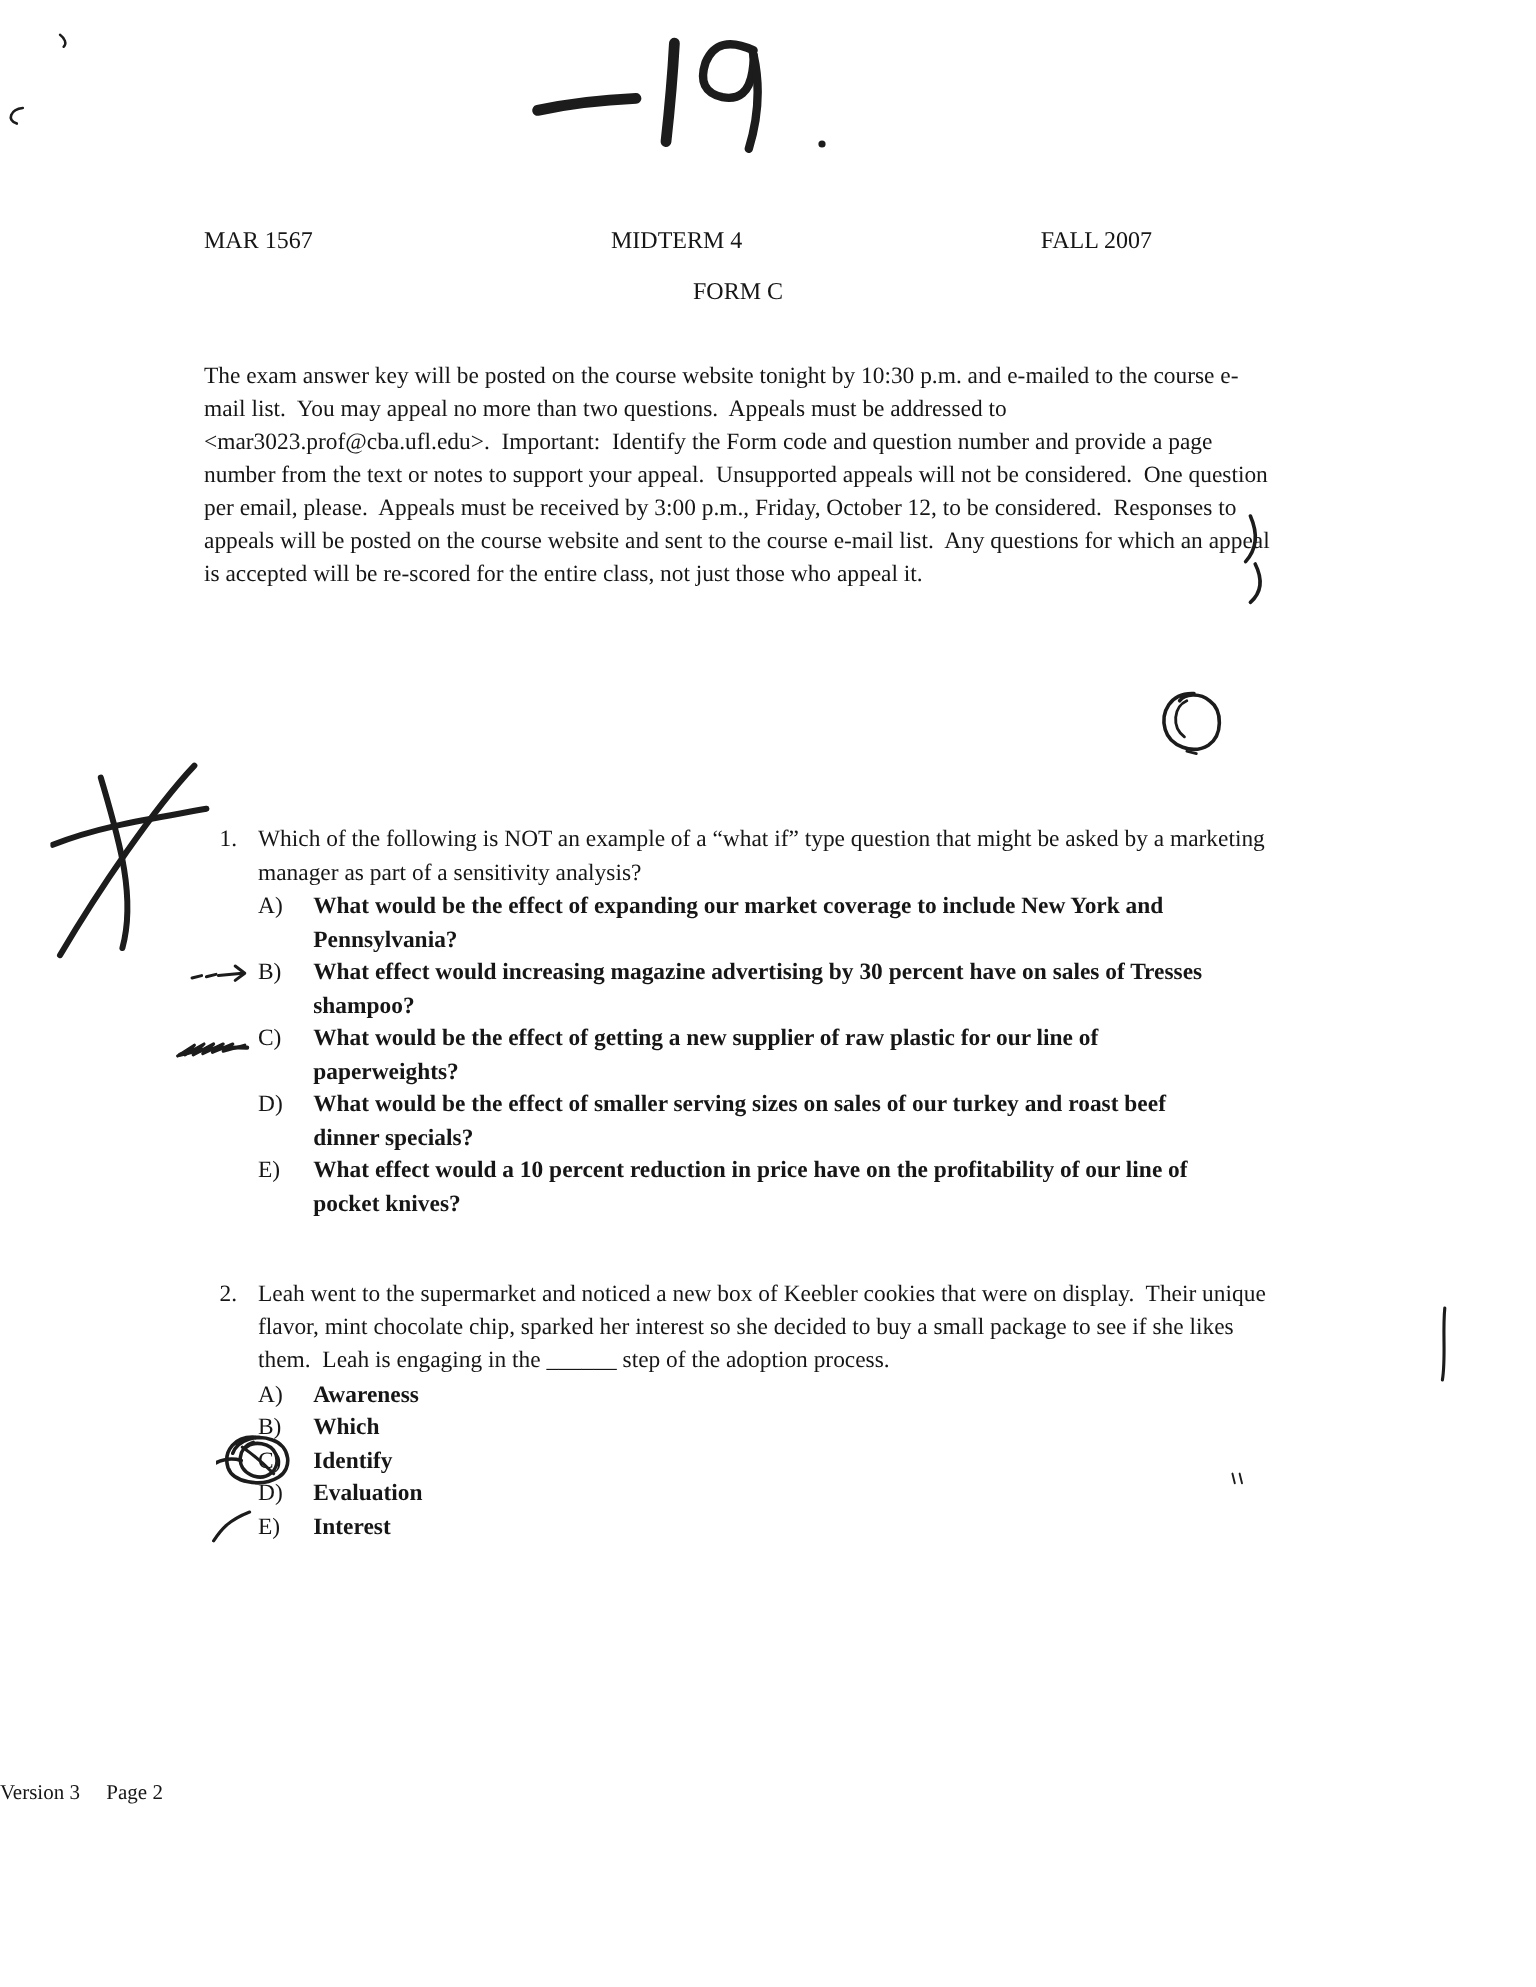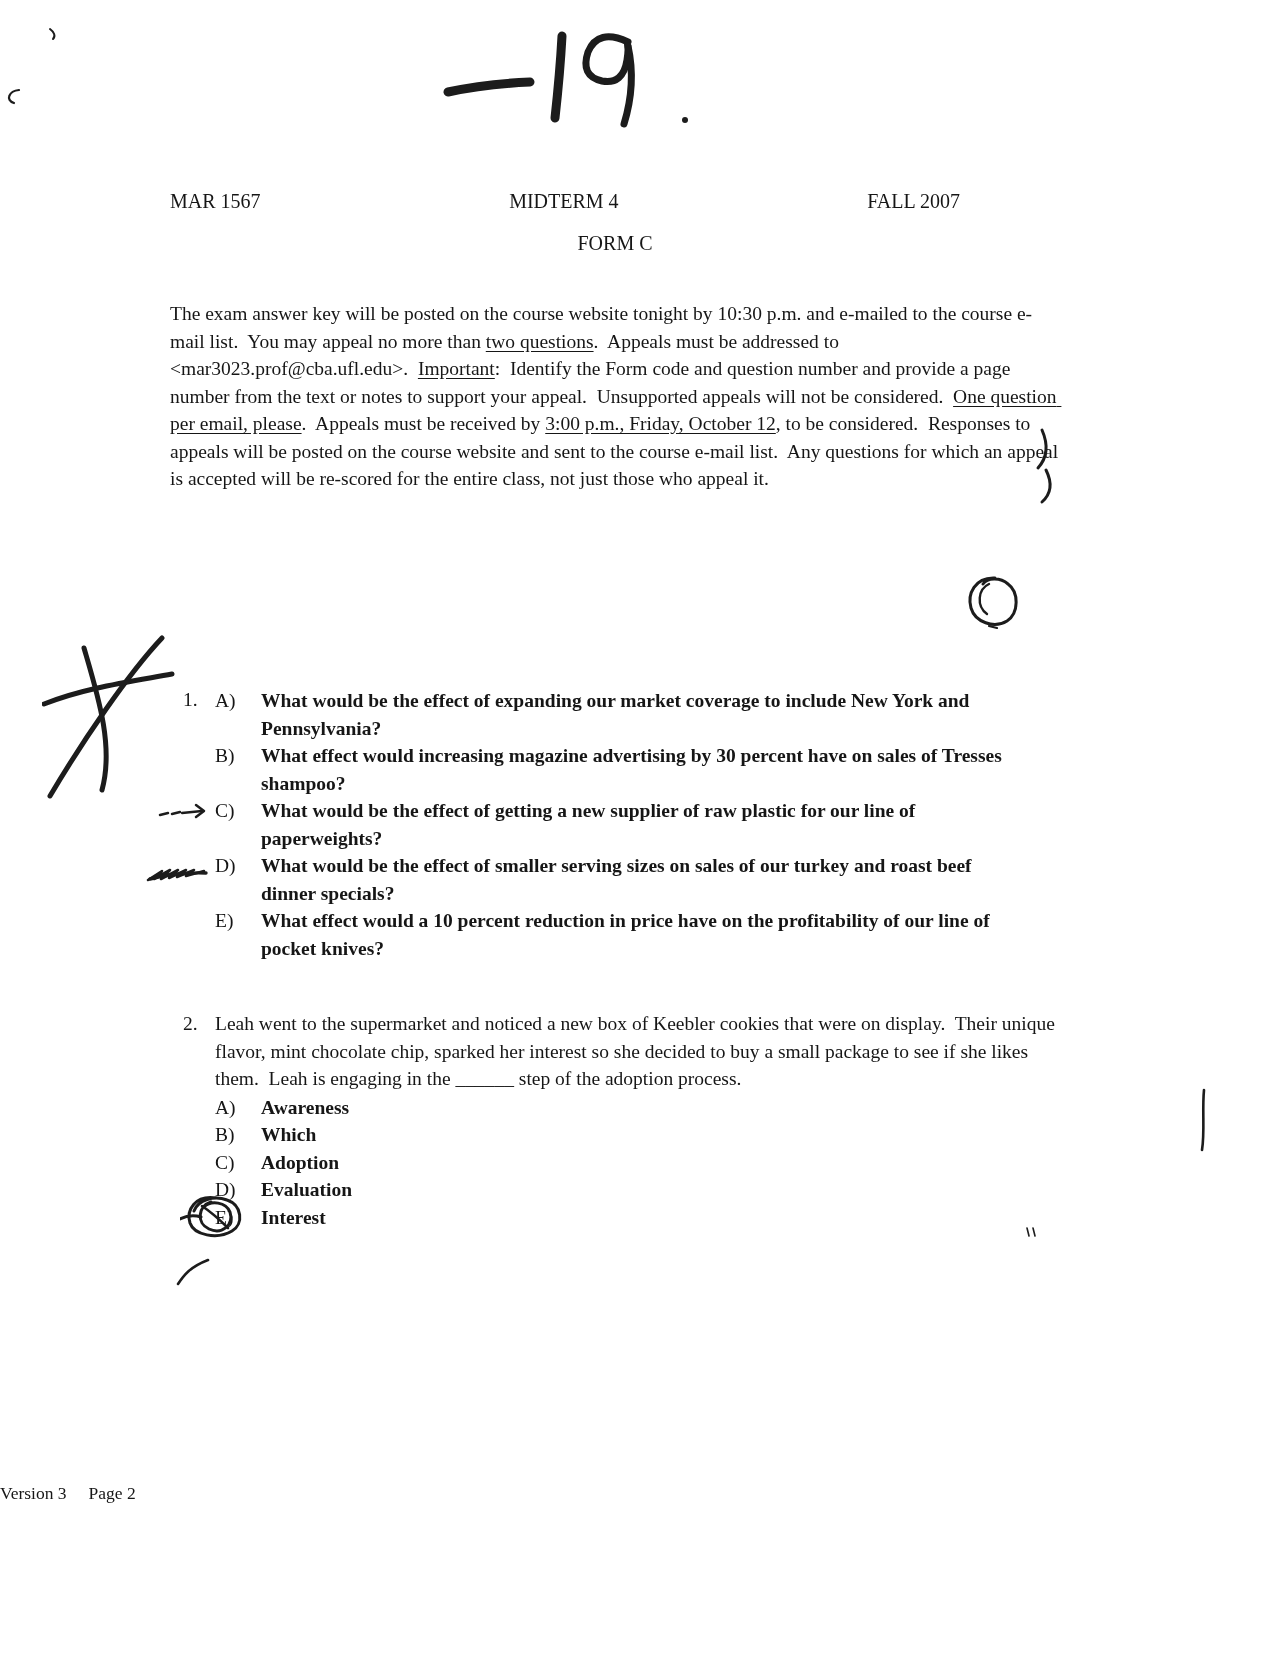--- a/index.html
+++ b/index.html
@@ -18,21 +18,21 @@
   }
   .form-line {
     position:absolute; top:232px; left:170px; width:890px;
     text-align:center; font-size:20px;
   }
   .instructions {
     position:absolute; top:300px; left:170px; width:895px;
     font-size:19.5px; line-height:27.5px;
     white-space:pre-wrap;
   }
-  .u { text-decoration:underline; text-underline-offset:3px; }
+  .u { text-underline-offset:3px; }
   .questions {
     position:absolute; top:686px; left:183px; width:900px;
     font-size:19.5px; line-height:27.5px;
   }
   .question { display:flex; }
   .q2 { margin-top:48px; }
   .q-num { width:32px; flex:0 0 32px; }
   .q-body { width:840px; }
   .q-text { white-space:pre-wrap; margin-bottom:1px; }
   .options { margin-top:1px; }
@@ -101,20 +101,21 @@
     <path class="ink" d="M42 18 C56 66 72 116 60 160" stroke-width="5"></path>
     <path class="ink" d="M2 74 C42 58 86 52 130 44" stroke-width="5"></path>
   </svg>
 </span>
 
 <div class="questions">
 
   <div class="question">
     <span class="q-num">1.</span>
     <div class="q-body">
+      <div class="q-text">Which of the following is NOT an example of a “what if” type question that might be asked by a marketing manager as part of a sensitivity analysis?</div>
       <div class="options">
         <div class="option">
           <span class="opt-letter">A)</span>
           <span class="opt-text">What would be the effect of expanding our market coverage to include New York and Pennsylvania?</span>
         </div>
         <div class="option">
           <span class="opt-letter">B)</span>
           <span class="opt-text">What effect would increasing magazine advertising by 30 percent have on sales of Tresses shampoo?</span>
         </div>
         <div class="option">
@@ -141,21 +142,21 @@
         <div class="option">
           <span class="opt-letter">A)</span>
           <span class="opt-text">Awareness</span>
         </div>
         <div class="option">
           <span class="opt-letter">B)</span>
           <span class="opt-text">Which</span>
         </div>
         <div class="option">
           <span class="opt-letter">C)</span>
-          <span class="opt-text">Adoption</span>
+          <span class="opt-text">Identify</span>
         </div>
         <div class="option">
           <span class="opt-letter">D)</span>
           <span class="opt-text">Evaluation</span>
         </div>
         <div class="option">
           <span class="opt-letter">E)</span>
           <span class="opt-text">Interest</span>
         </div>
       </div>

